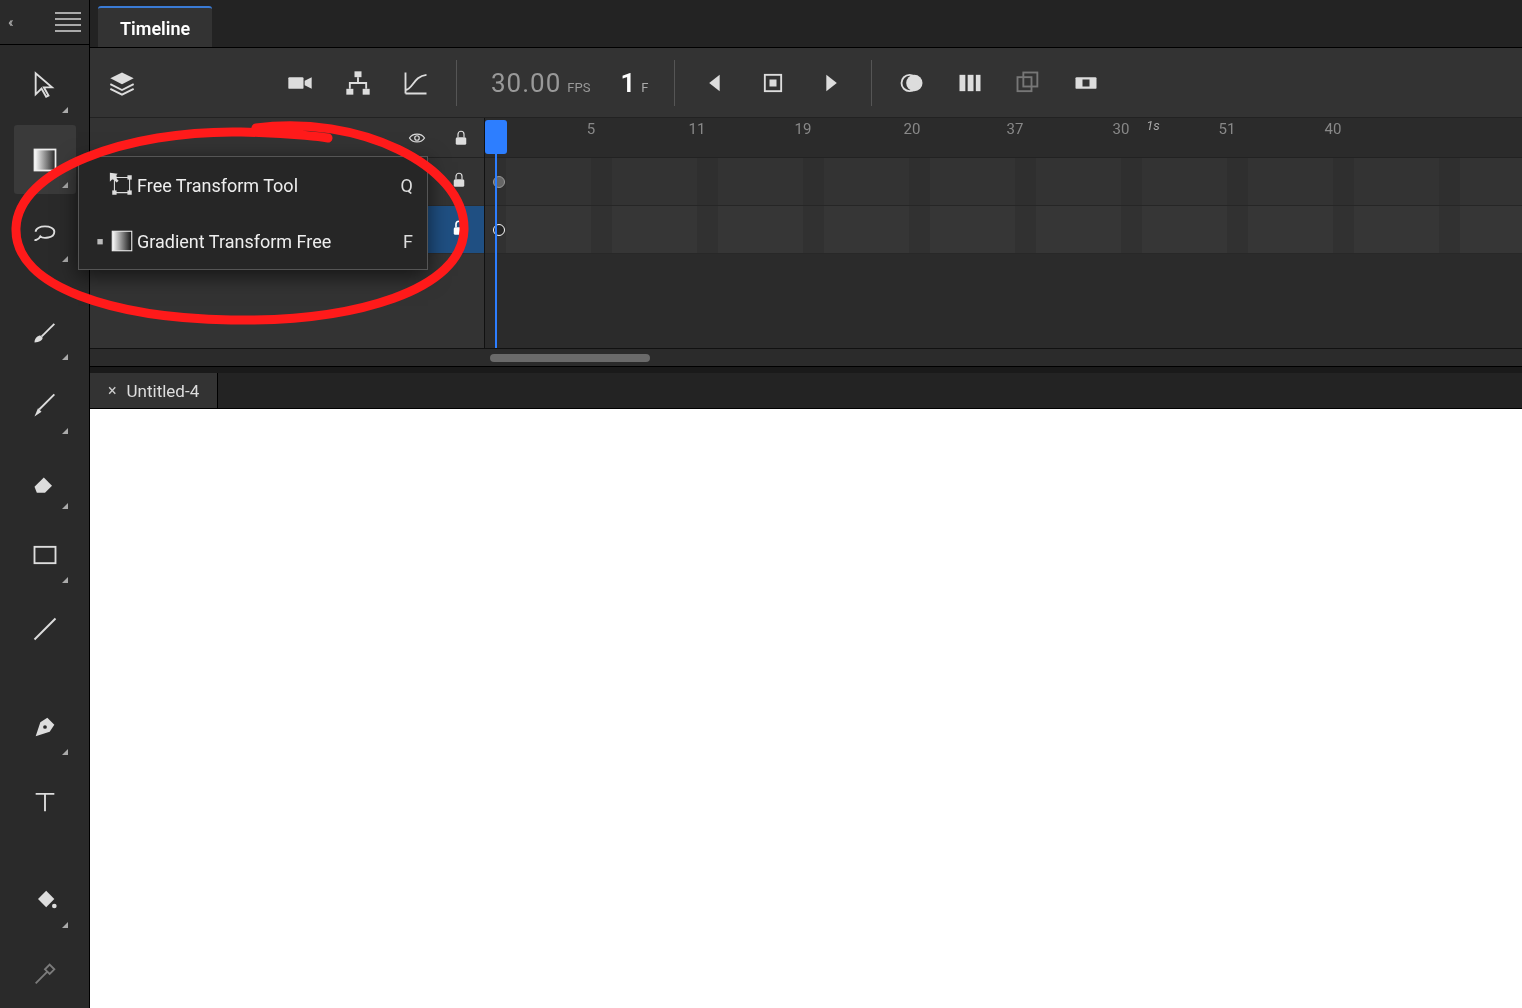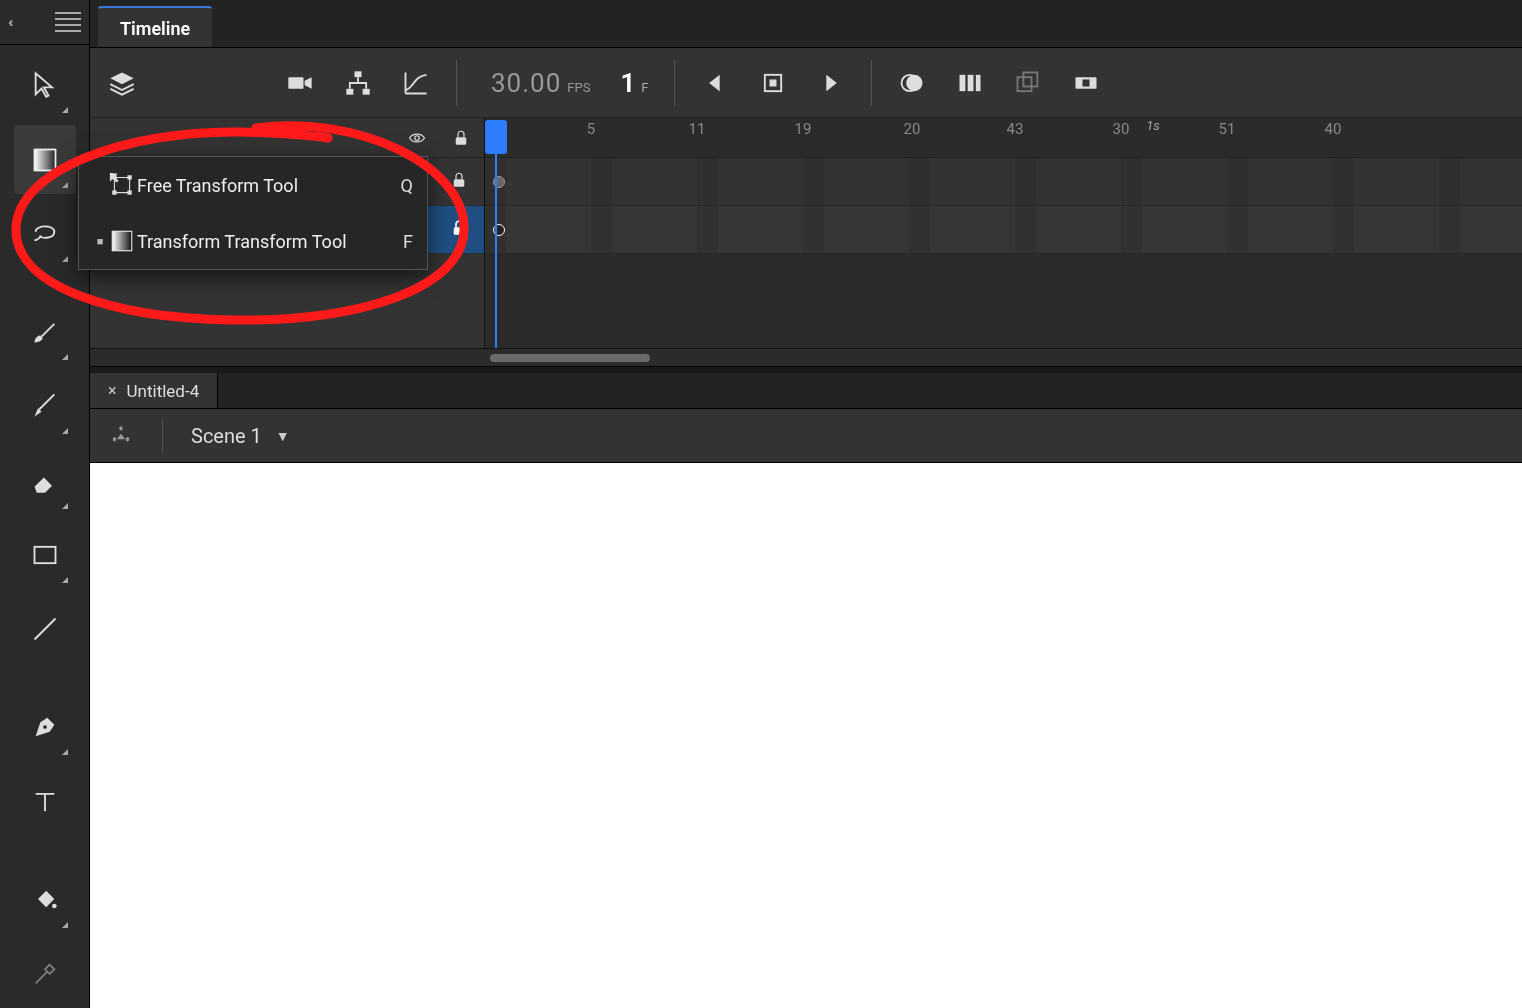--- a/index.html
+++ b/index.html
@@ -559,21 +559,21 @@
             <span class="mark" style="left:212px">
                 <span class="num">11</span>
               </span>
             <span class="mark" style="left:318px">
                 <span class="num">19</span>
               </span>
             <span class="mark" style="left:427px">
                 <span class="num">20</span>
               </span>
             <span class="mark" style="left:530px">
-                <span class="num">43</span>
+                <span class="num">37</span>
               </span>
             <span class="mark" style="left:636px">
                 <span class="num">30</span>
               </span>
             <span class="mark" style="left:742px">
                 <span class="num">51</span>
               </span>
             <span class="mark" style="left:848px">
                 <span class="num">40</span>
               </span>
@@ -598,32 +598,20 @@
       </div>
     </div>
 
     <div class="doc-tabs">
       <div class="doc-tab">
         <span class="close">×</span>
         <span>Untitled-4</span>
       </div>
     </div>
 
-    <div class="scene-bar">
-      <span class="ico" style="width:26px">
-        <svg viewBox="0 0 24 24">
-            <path fill="#999" d="M12 3 C14 3 14 7 12 7 C10 7 10 3 12 3 Z M6 13 C8 13 8 17 6 17 C4 17 4 13 6 13 Z M18 13 C20 13 20 17 18 17 C16 17 16 13 18 13 Z M12 10 L8 15 L16 15 Z"></path>
-          </svg>
-      </span>
-      <div style="width:1px;height:34px;background:#555"></div>
-      <div class="scene-name">
-        <span>Scene 1</span>
-        <span class="scene-caret">▼</span>
-      </div>
-    </div>
 
     <div class="stage"></div>
   </div>
 
   <div class="flyout">
     <div class="flyout-row">
       <span class="fly-mark"></span>
       <span class="fly-icon">
         <svg viewBox="0 0 24 24">
             <path stroke="#ddd" fill="none" d="M5 5 H19 V19 H5 Z"></path>
@@ -643,21 +631,21 @@
         <svg viewBox="0 0 24 24">
           <defs>
               <linearGradient id="g2" x1="0" x2="1">
                 <stop offset="0" stop-color="#fff"></stop>
                 <stop offset="1" stop-color="#111"></stop>
               </linearGradient>
             </defs>
           <rect x="3" y="3" width="18" height="18" fill="url(#g2)" stroke="#eee"></rect>
         </svg>
       </span>
-      <span class="fly-label">Transform Transform Tool</span>
+      <span class="fly-label">Gradient Transform Free</span>
       <span class="fly-short">F</span>
     </div>
   </div>
 
   <div class="annotation">
     <svg viewBox="0 0 495 210">
       <path d="M 260 8
                C 360 -6, 470 45, 468 110
                C 466 170, 360 202, 235 200
                C 120 198, 18 168, 20 108

